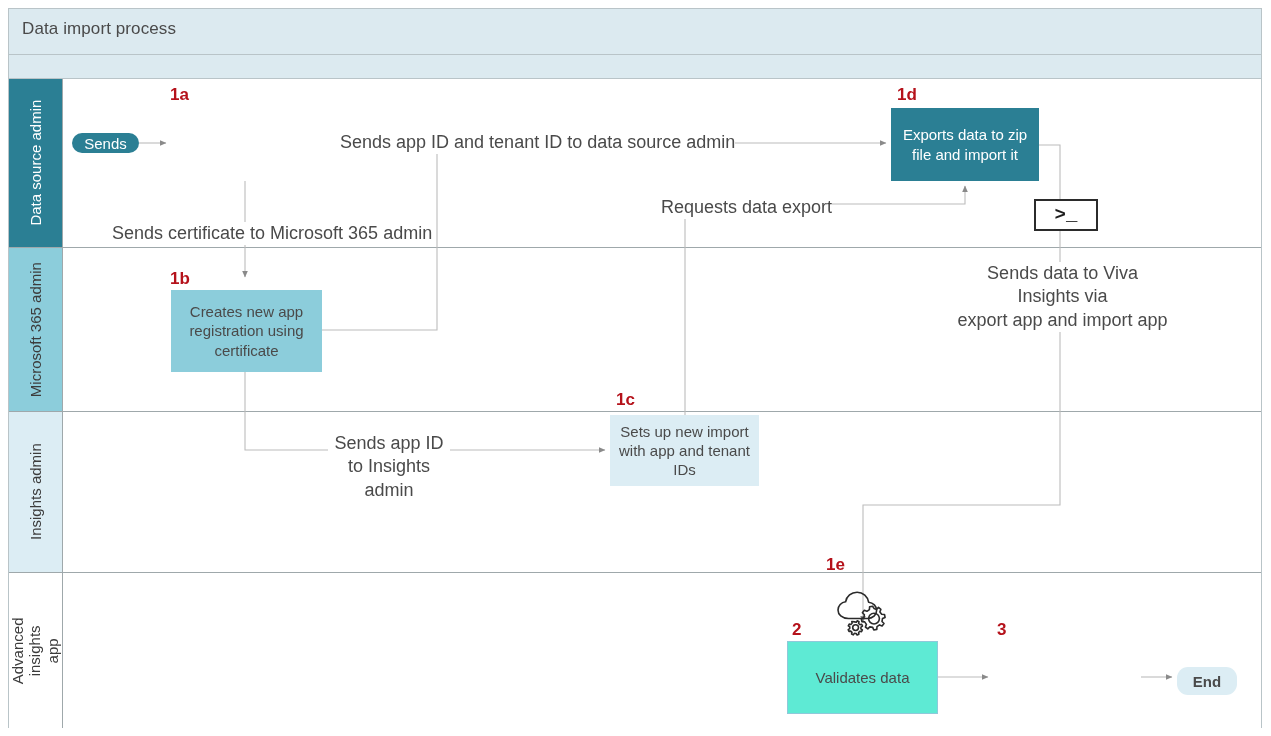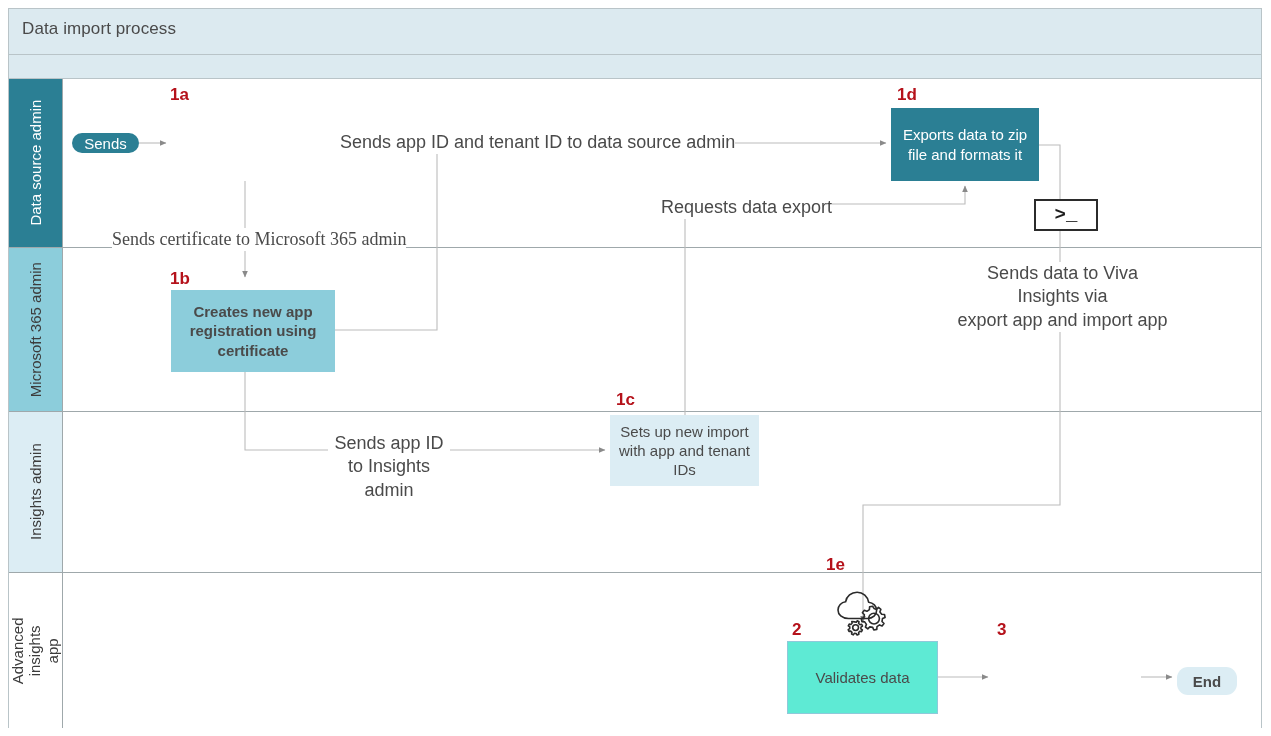--- a/index.html
+++ b/index.html
@@ -240,33 +240,33 @@
   </svg>
 
   <div class="pill start" style="left:72px;top:133px;width:67px;height:20px;">
     <span>Sends</span>
   </div>
 
   <div class="step-num" style="left:170px;top:85px;">1a</div>
 
   <div class="step-num" style="left:897px;top:85px;">1d</div>
   <div class="node dark" style="left:891px;top:108px;width:148px;height:73px;">
-    <span>Exports data to zip file and formats it</span>
+    <span>Exports data to zip file and import it</span>
   </div>
 
   <div class="icon-terminal" style="left:1034px;top:199px;width:64px;height:32px;">&gt;_</div>
 
   <div class="edge-label" style="left:340px;top:131px;">Sends app ID and tenant ID to data source admin</div>
 
-  <div class="edge-label" style="left:112px;top:228px;font-family:Liberation Serif, serif;">Sends certificate to Microsoft 365 admin</div>
+  <div class="edge-label" style="left:112px;top:222px;">Sends certificate to Microsoft 365 admin</div>
 
   <div class="edge-label" style="left:661px;top:196px;">Requests data export</div>
 
   <div class="step-num" style="left:170px;top:269px;">1b</div>
-  <div class="node mid" style="left:171px;top:290px;width:164px;height:82px;font-weight:bold;">
+  <div class="node mid" style="left:171px;top:290px;width:151px;height:82px;">
     <span>Creates new app registration using certificate</span>
   </div>
 
   <div class="edge-label multi" style="left:955px;top:262px;width:215px;">
     <span>Sends data to Viva Insights via</span><br>
     <span>export app and import app</span>
   </div>
 
   <div class="step-num" style="left:616px;top:390px;">1c</div>
   <div class="node light" style="left:610px;top:415px;width:149px;height:71px;">

